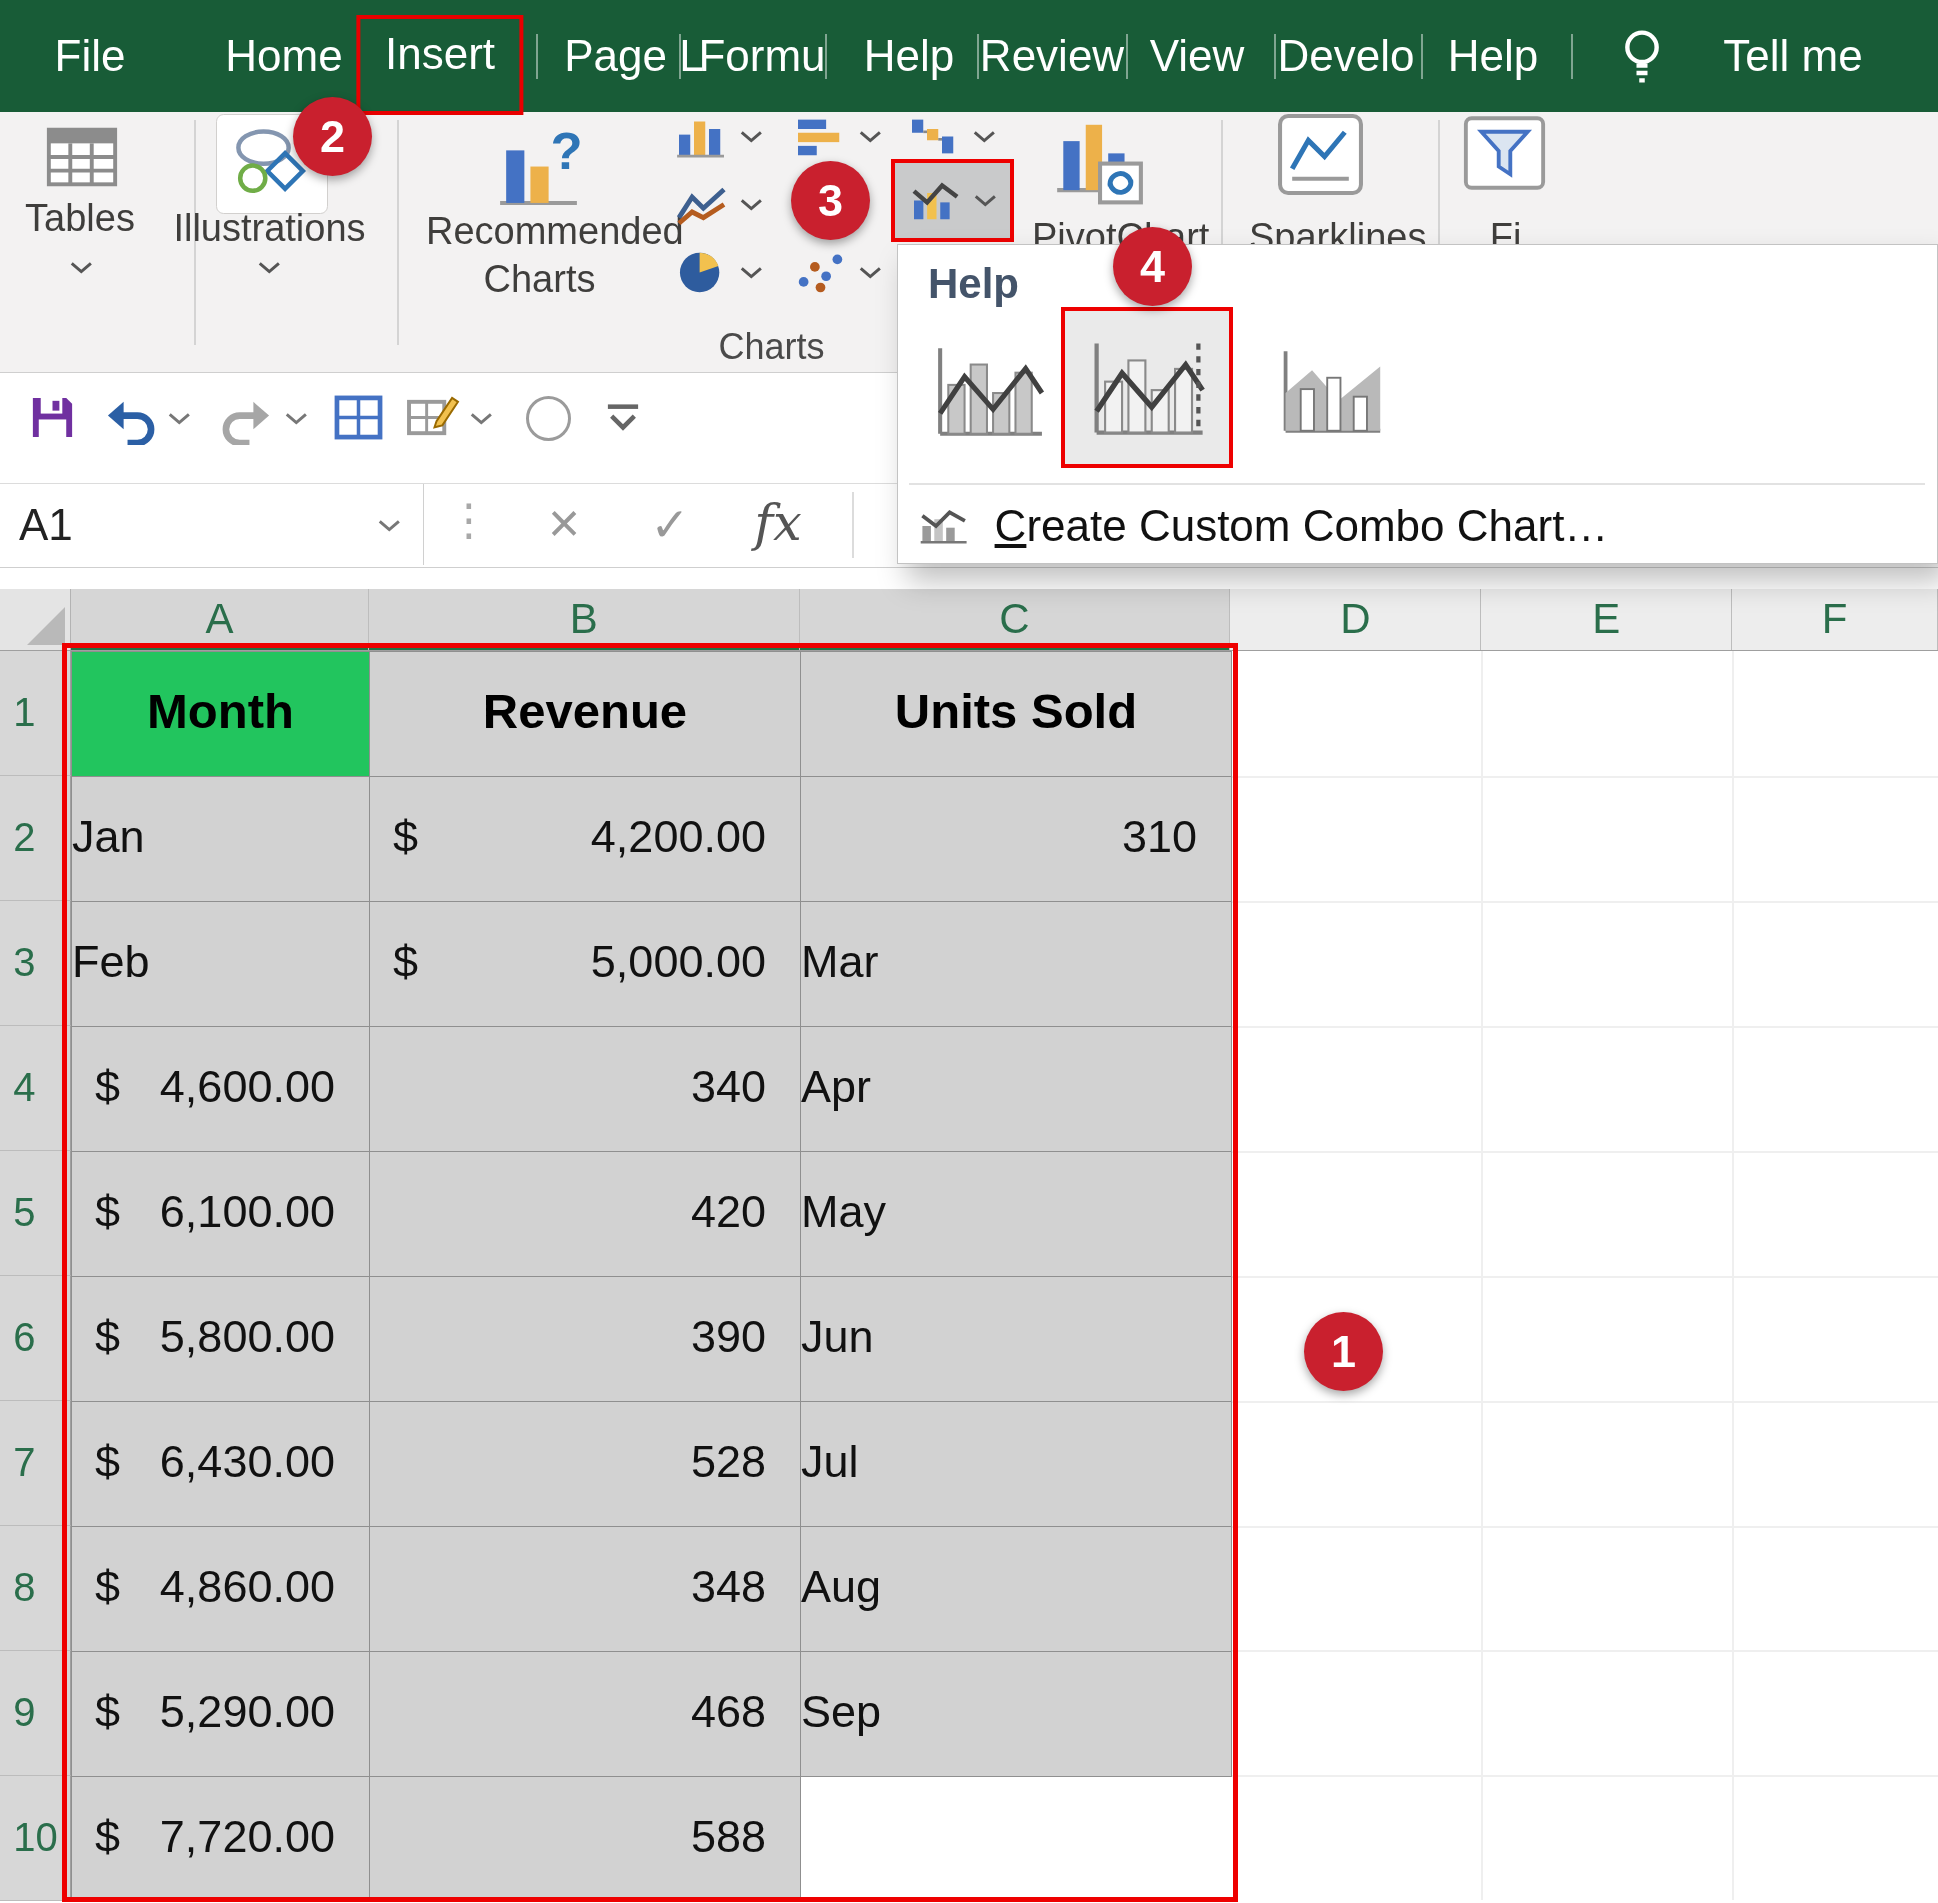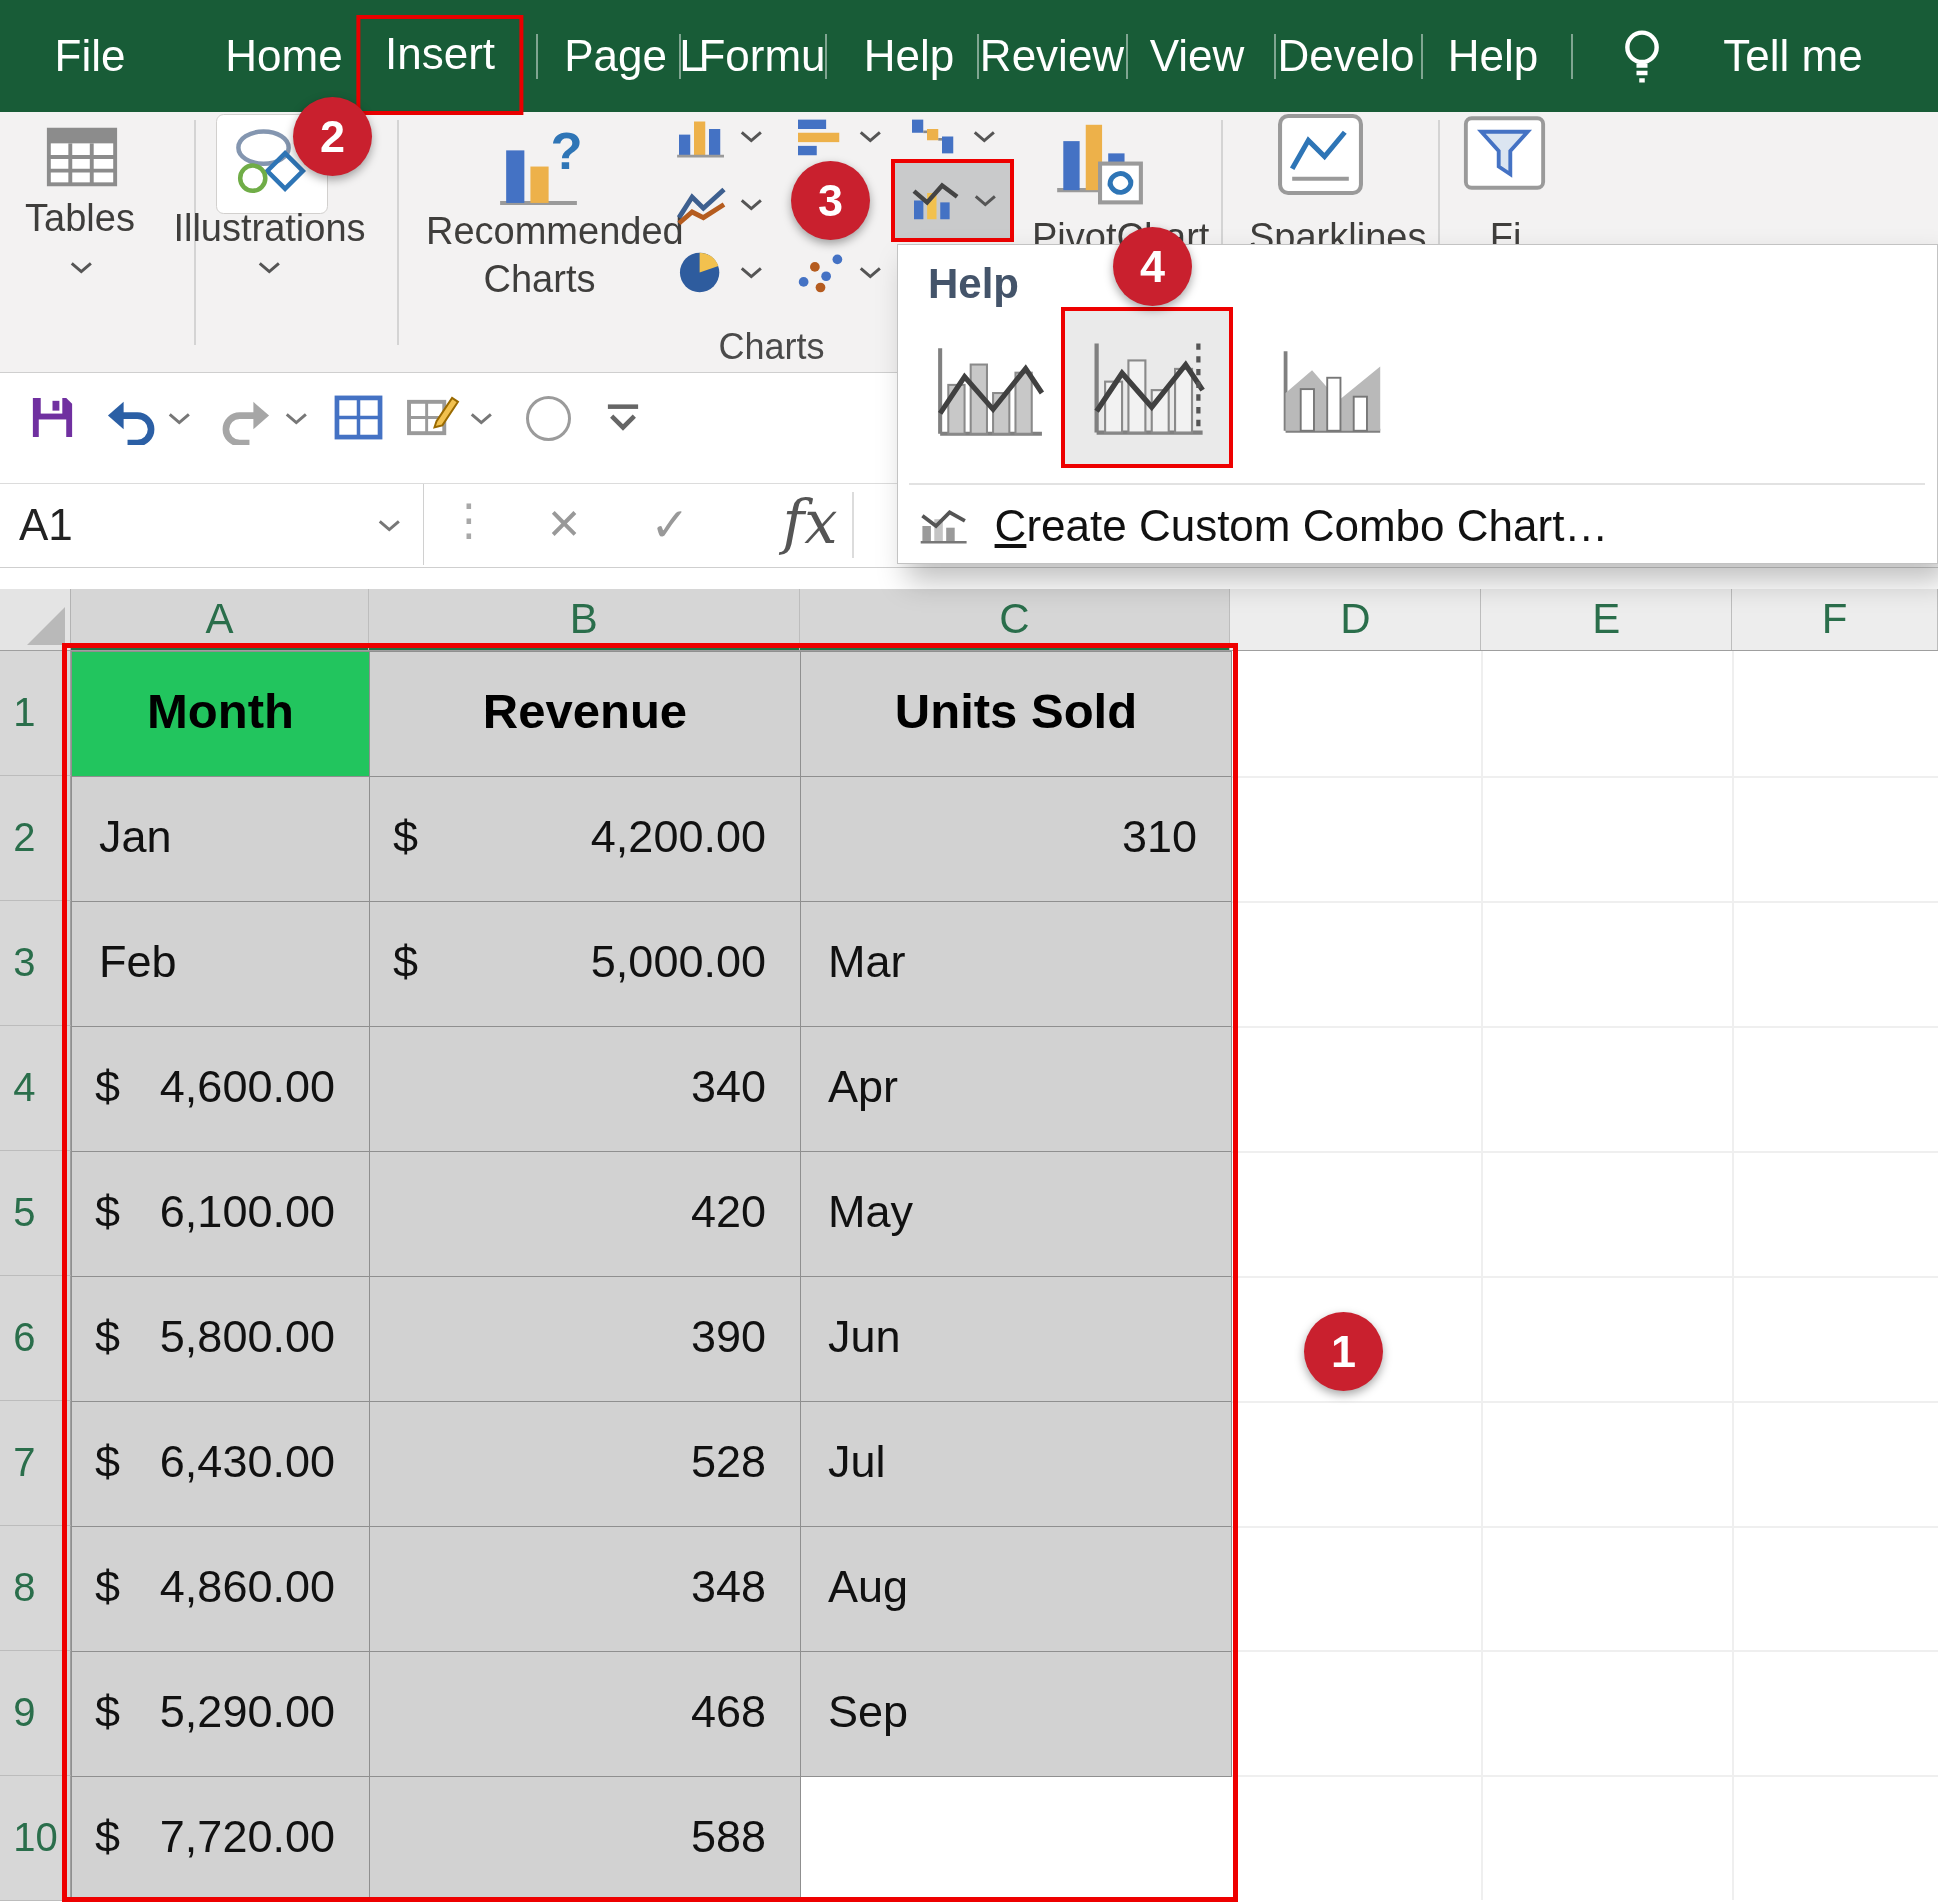--- a/index.html
+++ b/index.html
@@ -67,21 +67,21 @@
   .gl { position:absolute; background:#efefef; z-index:1; }
 
   
   .sheet-table { position:absolute; left:71px; top:651px; display:grid;
                  grid-template-columns:298px 431px 431px; grid-auto-rows:125px;
                  border-left:1.9px solid #8f8f8f; border-top:1.9px solid #8f8f8f; z-index:3; }
   .tcell { background:#d2d2d2; border-right:1.9px solid #8f8f8f; border-bottom:1.9px solid #8f8f8f;
            font-size:45px; color:#111; position:relative; }
   .tcell.th { font-weight:bold; font-size:49px; text-align:center; line-height:119px; color:#000; }
   .tcell.th.active { background:#22c55e; }
-  .tcell.month { padding-left:27px; line-height:119px; }
+  .tcell.month { padding-left:0; line-height:119px; }
   .cur { position:absolute; left:23px; top:0; line-height:119px; }
   .amt { position:absolute; right:34px; top:0; line-height:119px; }
   .tcell.units { text-align:right; padding-right:34px; line-height:119px; }
   .table-annotation { position:absolute; left:62px; top:643px; width:1176px; height:1259px;
                       border:5.7px solid #ee0000; z-index:40; pointer-events:none; }
 
   
   .combo-menu { position:absolute; left:897px; top:244px; width:1041px; height:320px; background:#fff;
                 border:1.9px solid #c3c3c3; box-shadow:9.5px 17px 28px rgba(0,0,0,.25); z-index:50; }
   .combo-title { position:absolute; left:30px; top:15px; font-size:42px; font-weight:bold; color:#44546a; }
@@ -347,21 +347,21 @@
   <div class="frow">
     <div class="namebox">
       <span>A1</span>
       <svg class="chev nb-chev" viewBox="0 0 18 10">
           <path d="M2 2l7 6 7-6" fill="none" stroke="#777" stroke-width="2.2"></path>
         </svg>
     </div>
     <span class="fdots">⋮</span>
     <span class="fbtn" style="left:526px;font-size:55px;line-height:78px">×</span>
     <span class="fbtn" style="left:632px;font-size:47px;line-height:81px">✓</span>
-    <span class="fbtn fx" style="left:772px;font-size:59px;line-height:78px">fx</span>
+    <span class="fbtn fx" style="left:740px;font-size:51px;line-height:78px">fx</span>
     <span class="fvline"></span>
   </div>
 
   <div class="colheads">
     <div class="corner">
         <i class="tri"></i>
       </div>
     <div class="colh sel" style="width:298px">A</div>
     <div class="colh sel" style="width:431px">B</div>
     <div class="colh sel" style="width:431px">C</div>

